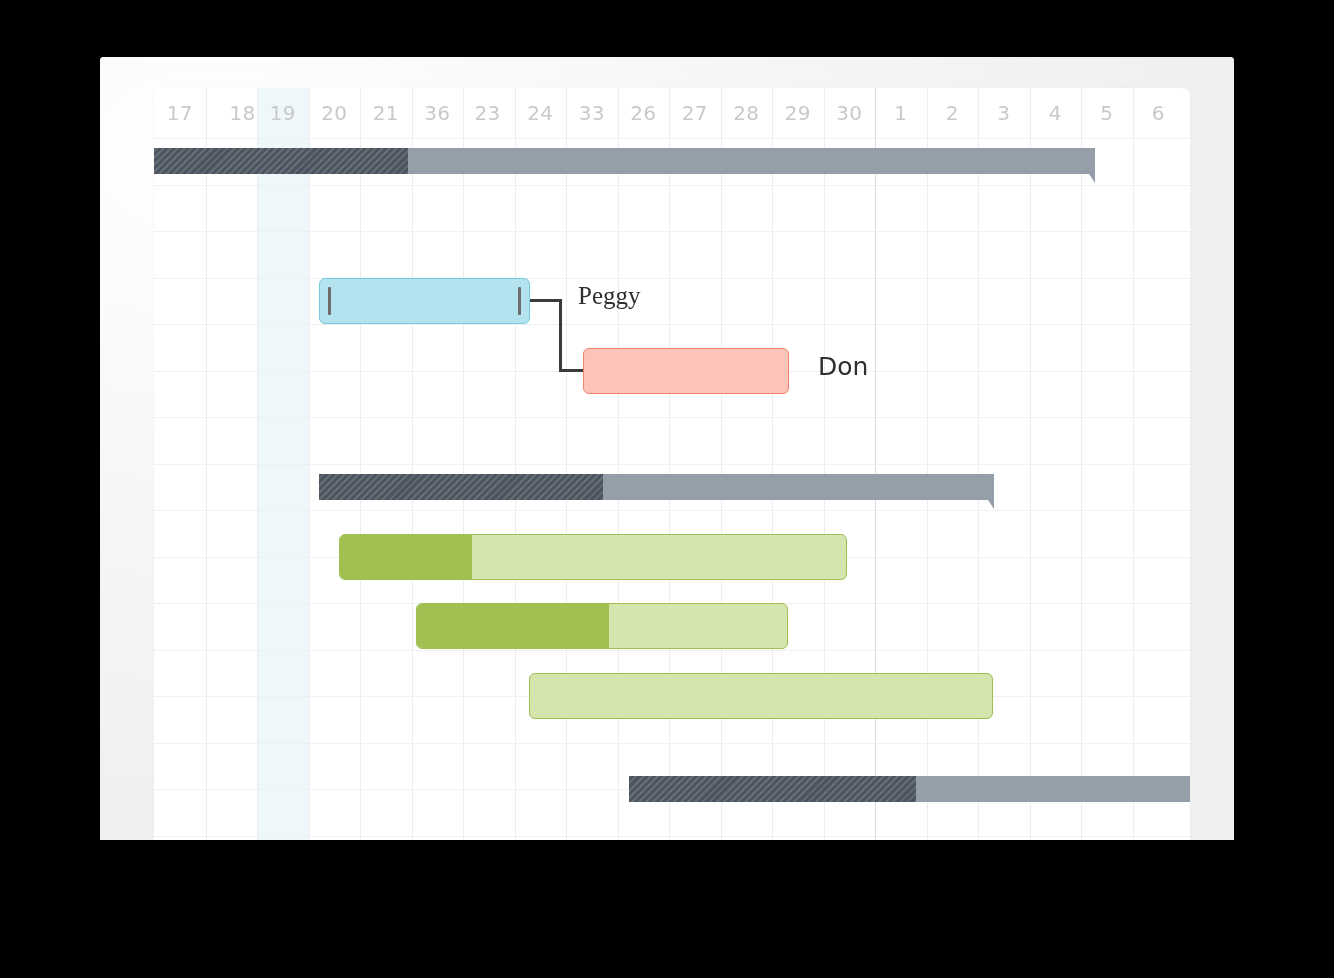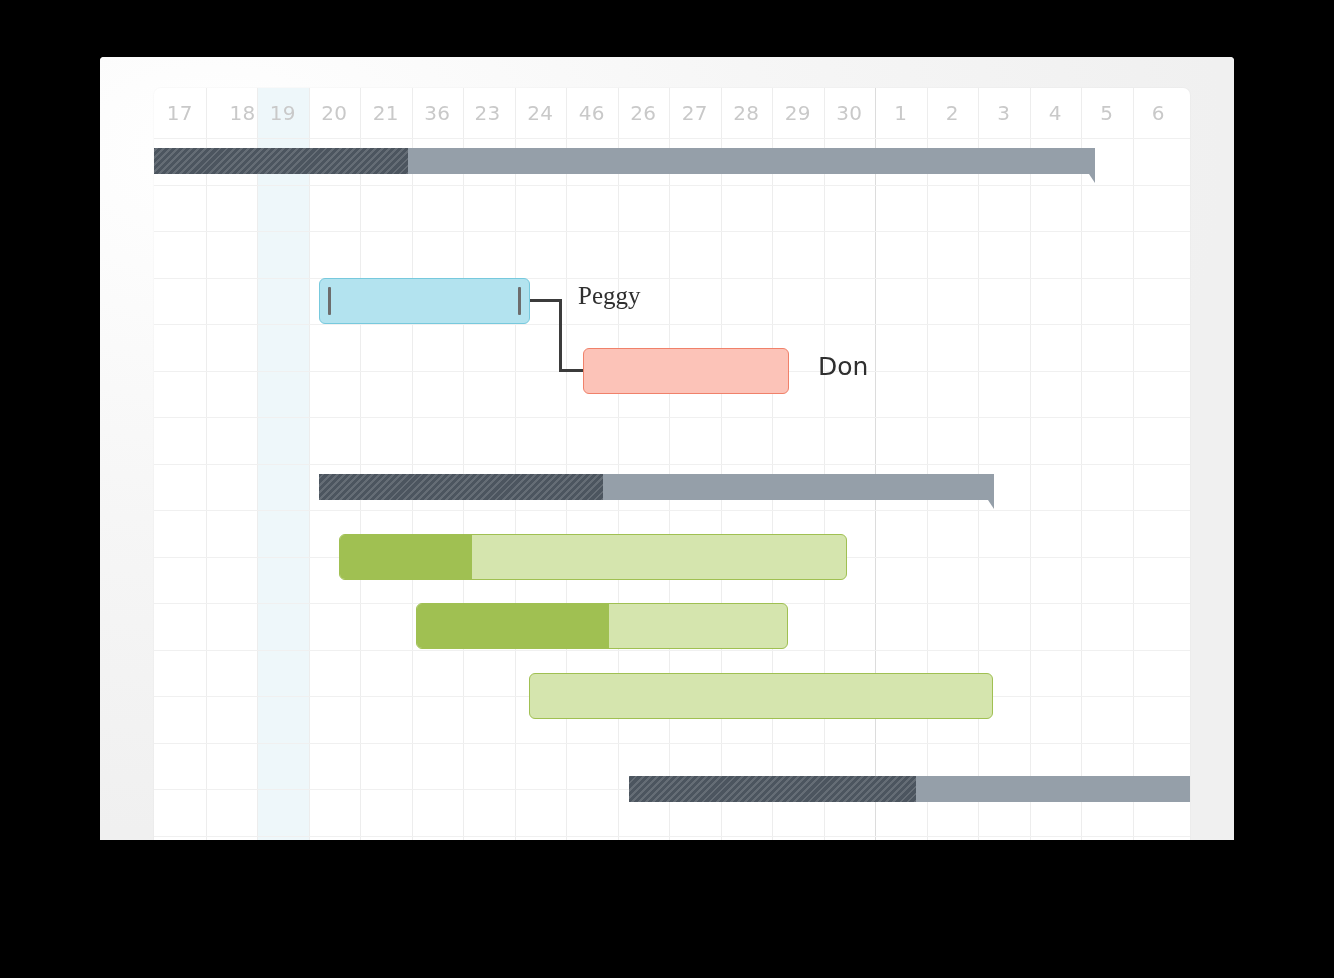--- a/index.html
+++ b/index.html
@@ -161,21 +161,21 @@
 
     <div id="timeline-header">
         <div class="day-cell" style="left: 0px; width: 51.5px;">17</div>
         <div class="day-cell" style="left: 51.5px; width: 74px;">18</div>
         <div class="day-cell" style="left: 103px; width: 51.5px;">19</div>
         <div class="day-cell" style="left: 154.5px; width: 51.5px;">20</div>
         <div class="day-cell" style="left: 206px; width: 51.5px;">21</div>
         <div class="day-cell" style="left: 257.5px; width: 51.5px;">36</div>
         <div class="day-cell" style="left: 309px; width: 49px;">23</div>
         <div class="day-cell" style="left: 360.5px; width: 51.5px;">24</div>
-        <div class="day-cell" style="left: 412px; width: 51.5px;">46</div>
+        <div class="day-cell" style="left: 412px; width: 51.5px;">33</div>
         <div class="day-cell" style="left: 463.5px; width: 51.5px;">26</div>
         <div class="day-cell" style="left: 515px; width: 51.5px;">27</div>
         <div class="day-cell" style="left: 566.5px; width: 51.5px;">28</div>
         <div class="day-cell" style="left: 618px; width: 51.5px;">29</div>
         <div class="day-cell" style="left: 669.5px; width: 51.5px;">30</div>
         <div class="day-cell" style="left: 721px; width: 51.5px;">1</div>
         <div class="day-cell" style="left: 772.5px; width: 51.5px;">2</div>
         <div class="day-cell" style="left: 824px; width: 51.5px;">3</div>
         <div class="day-cell" style="left: 875.5px; width: 51.5px;">4</div>
         <div class="day-cell" style="left: 927px; width: 51.5px;">5</div>

